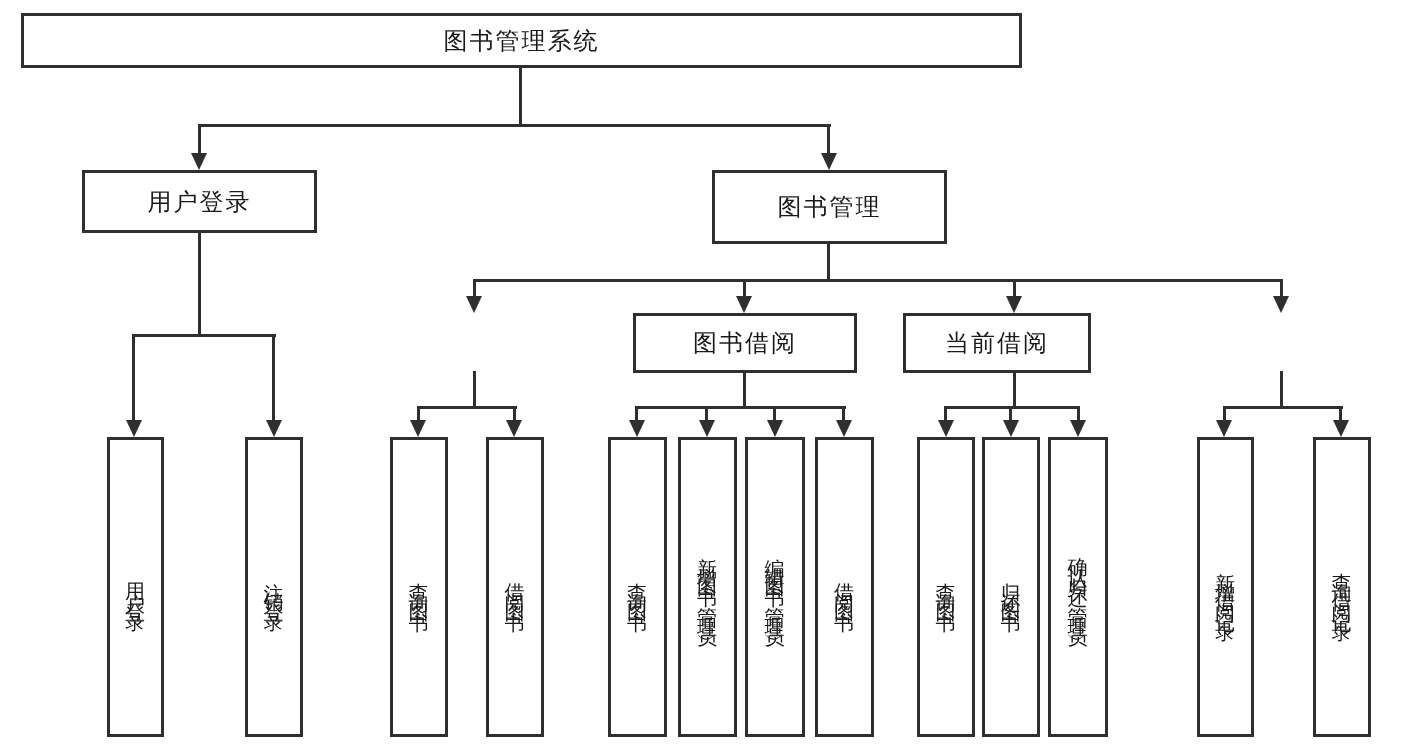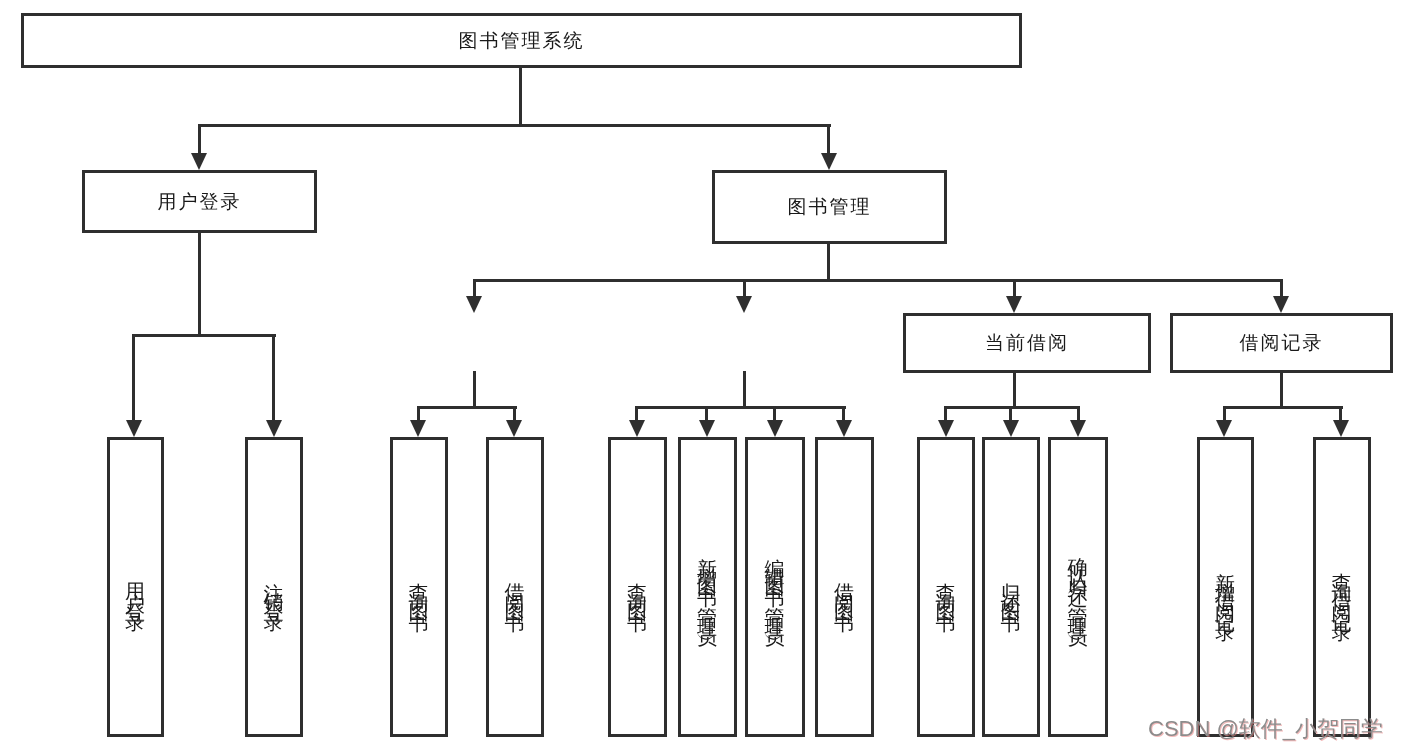--- a/index.html
+++ b/index.html
@@ -15,21 +15,21 @@
     position: absolute;
     box-sizing: border-box;
     background: var(--box-bg, #ffffff);
     border: 3px solid var(--box-border, #2f2f2f);
     color: var(--text, #1a1a1a);
     display: flex;
     align-items: center;
     justify-content: center;
     text-align: center;
   }
-  .node.h { font-size: 19px; letter-spacing: 2px; }
+  .node.h { font-size: 24px; letter-spacing: 2px; }
   .node.v {
     writing-mode: vertical-rl;
     font-size: 20px;
     letter-spacing: 10px;
     line-height: 1;
   }
   .line { position: absolute; background: var(--line, #2f2f2f); }
   .arrow {
     position: absolute;
     width: 0; height: 0;
@@ -117,25 +117,25 @@
     <span>图书管理系统</span>
   </div>
 
   <div class="node h" style="left:82px; top:170px; width:235px; height:63px;">
     <span>用户登录</span>
   </div>
   <div class="node h" style="left:712px; top:170px; width:235px; height:74px;">
     <span>图书管理</span>
   </div>
 
-  <div class="node h" style="left:903px; top:313px; width:248px; height:60px;">
+  <div class="node h" style="left:633px; top:313px; width:224px; height:60px;">
+    <span>图书借阅</span>
+  </div>
+  <div class="node h" style="left:903px; top:313px; width:188px; height:60px;">
     <span>当前借阅</span>
-  </div>
-  <div class="node h" style="left:1170px; top:313px; width:223px; height:60px;">
-    <span>借阅记录</span>
   </div>
 
   <div class="node v" style="left:107px; top:437px; width:57px; height:300px;">
     <span>用户登录</span>
   </div>
   <div class="node v" style="left:245px; top:437px; width:58px; height:300px;">
     <span>注销登录</span>
   </div>
 
   <div class="node v" style="left:390px; top:437px; width:58px; height:300px;">
@@ -168,15 +168,14 @@
     <span>确认归还（管理员）</span>
   </div>
 
   <div class="node v" style="left:1197px; top:437px; width:57px; height:300px;">
     <span>新增借阅记录</span>
   </div>
   <div class="node v" style="left:1313px; top:437px; width:58px; height:300px;">
     <span>查询借阅记录</span>
   </div>
 
-  <div class="watermark">CSDN @软件_小贺同学</div>
 
 </div>
 
 </body></html>

